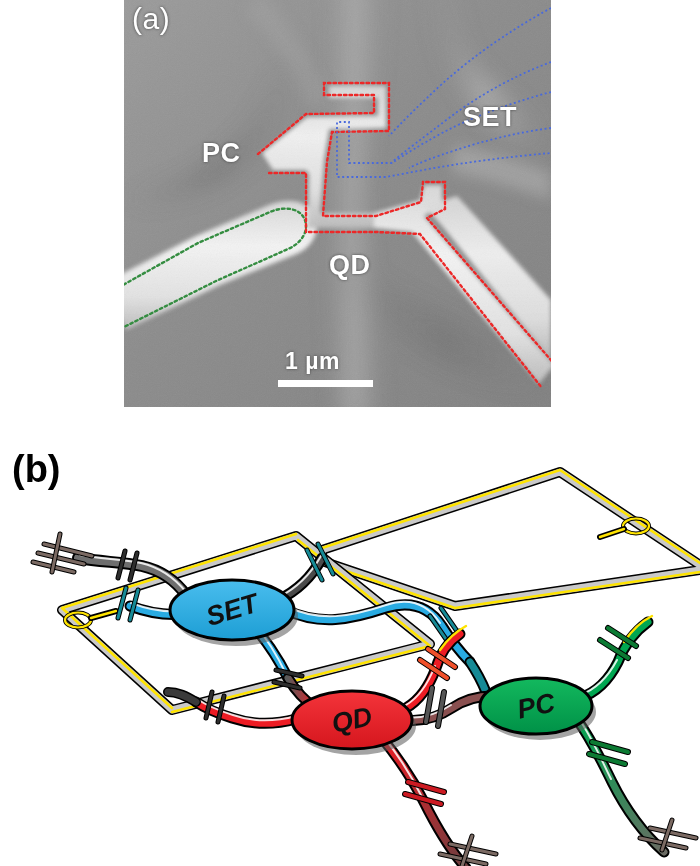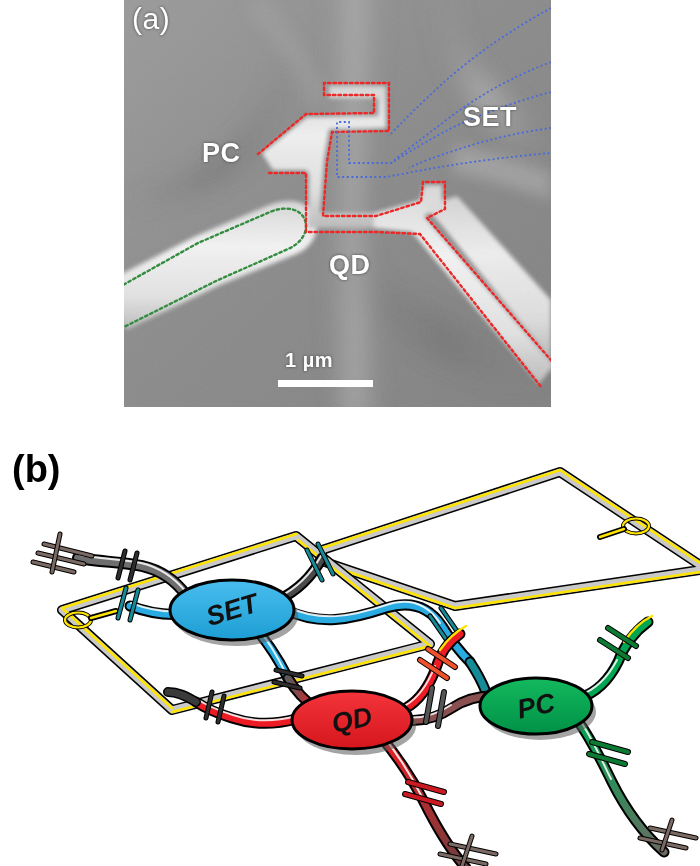--- a/index.html
+++ b/index.html
@@ -38,21 +38,21 @@
     font-weight: bold;
     letter-spacing: 0.5px;
     text-shadow: 0 0 3px rgba(40,40,40,0.75);
     pointer-events: none;
     line-height: 1;
   }
   #label-a-panel  { left: 8px;   top: 4px;   font-size: 30px; font-weight: normal; }
   #label-pc-sem   { left: 78px;  top: 140px; font-size: 27px; }
   #label-qd-sem   { left: 205px; top: 252px; font-size: 27px; }
   #label-set-sem  { left: 339px; top: 104px; font-size: 27px; }
-  #label-scalebar-text { left: 161px; top: 350px; font-size: 20px; }
+  #label-scalebar-text { left: 161px; top: 350px; font-size: 23px; }
   #scalebar-line {
     position: absolute;
     left: 154px;
     top: 380px;
     width: 95px;
     height: 7px;
     background: #ffffff;
   }
 
   

